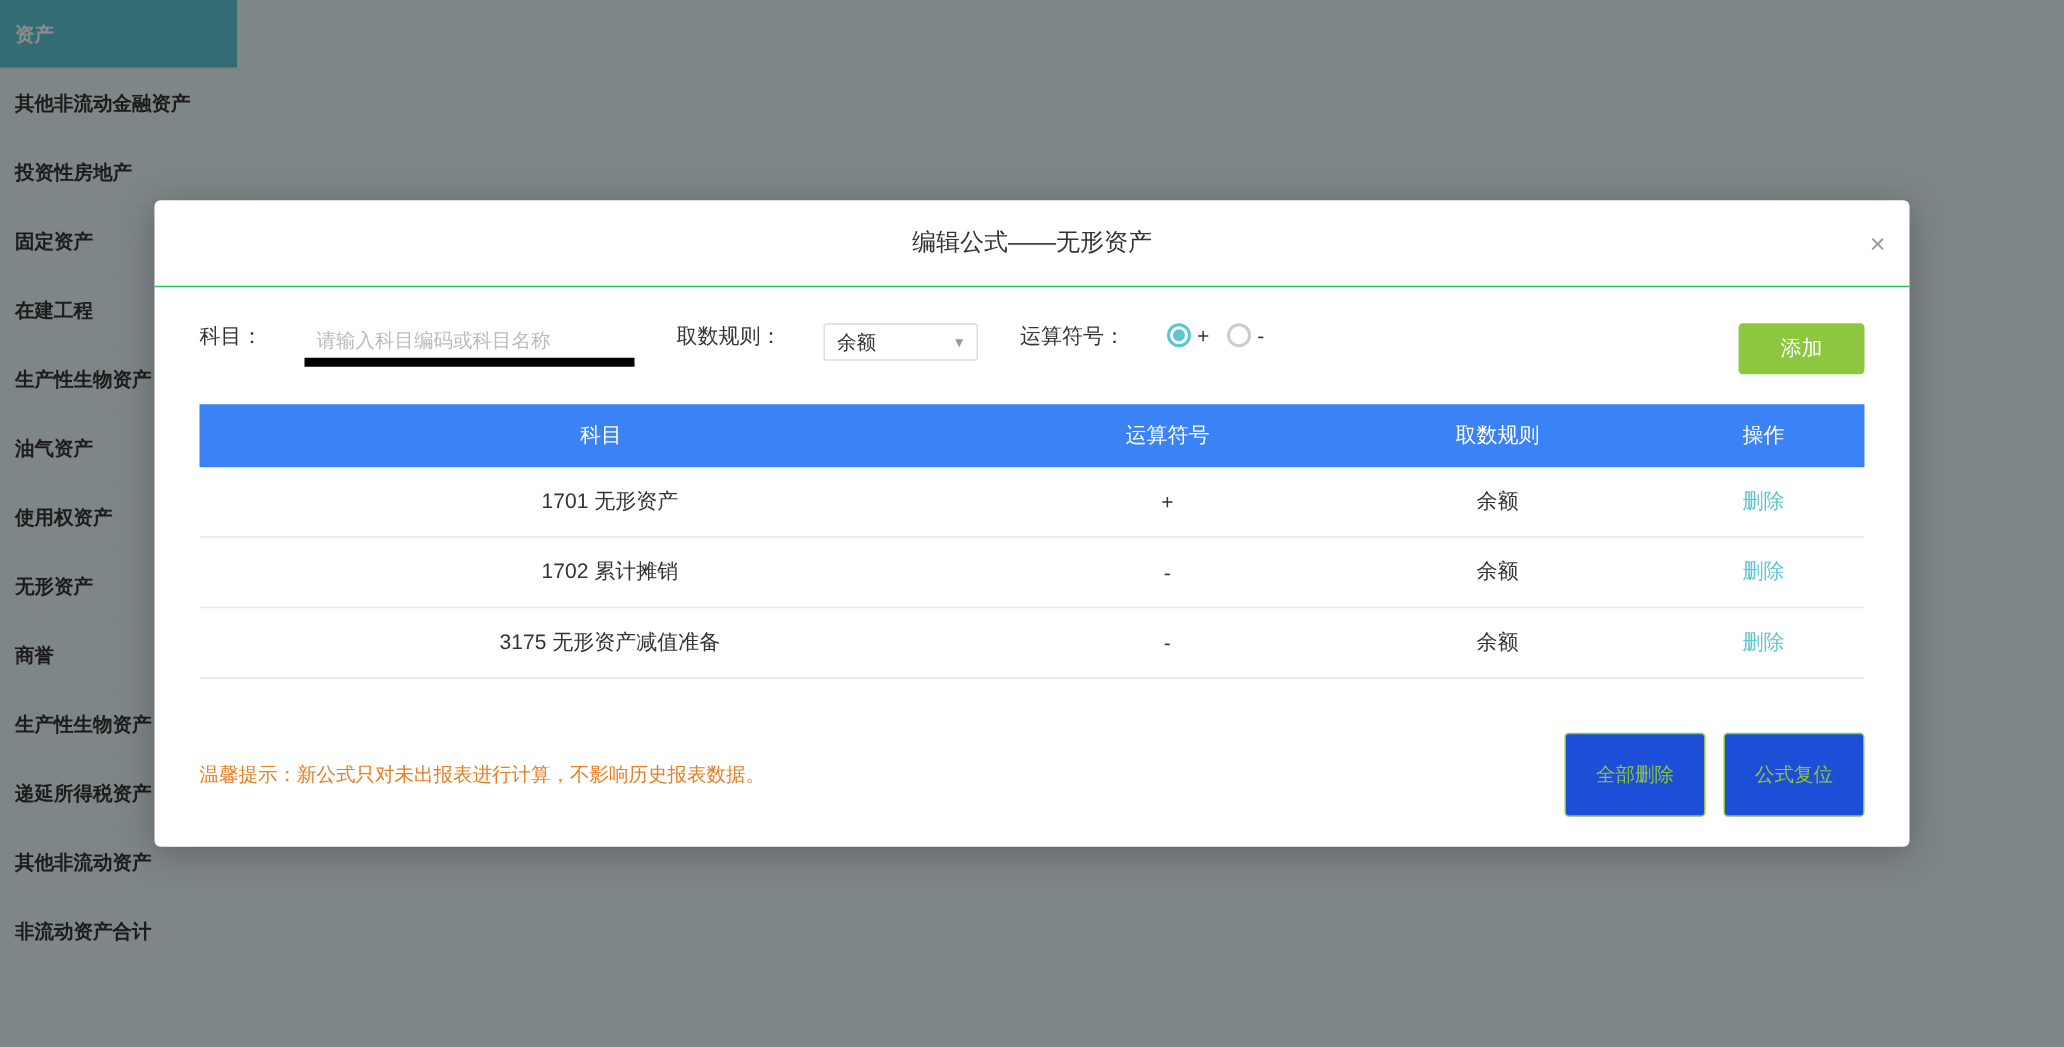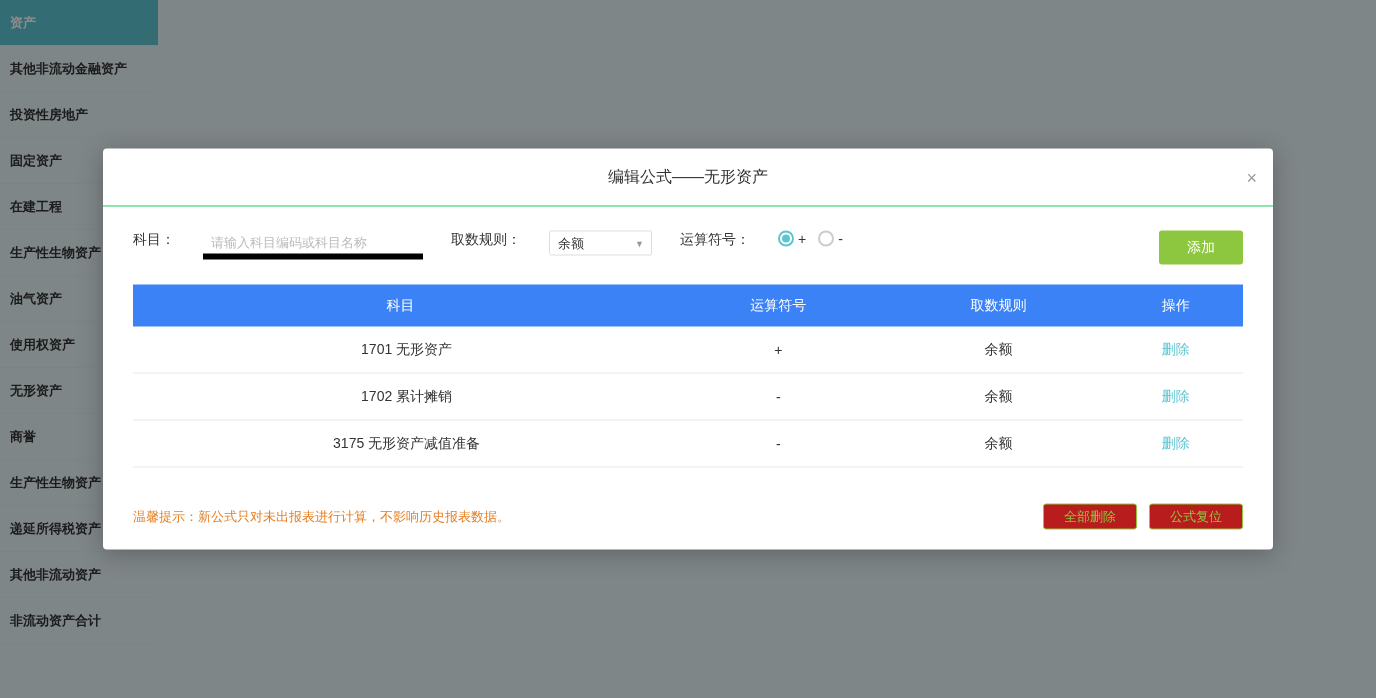--- a/index.html
+++ b/index.html
@@ -265,24 +265,24 @@
       color: #e67e22;
       font-size: 13px;
     }
 
     .footer-btns {
       display: flex;
       gap: 12px;
     }
 
     .outline-btn {
-      background: #b91c1c;
+      background: #1d4ed8;
       color: #8dc63f;
       border: 1px solid #8dc63f;
-      padding: 3px 20px;
+      padding: 18px 20px;
       border-radius: 3px;
       font-size: 13px;
       cursor: pointer;
     }
 
     .outline-btn.green-text {
       color: #8dc63f;
       border-color: #8dc63f;
     }
   </style>

